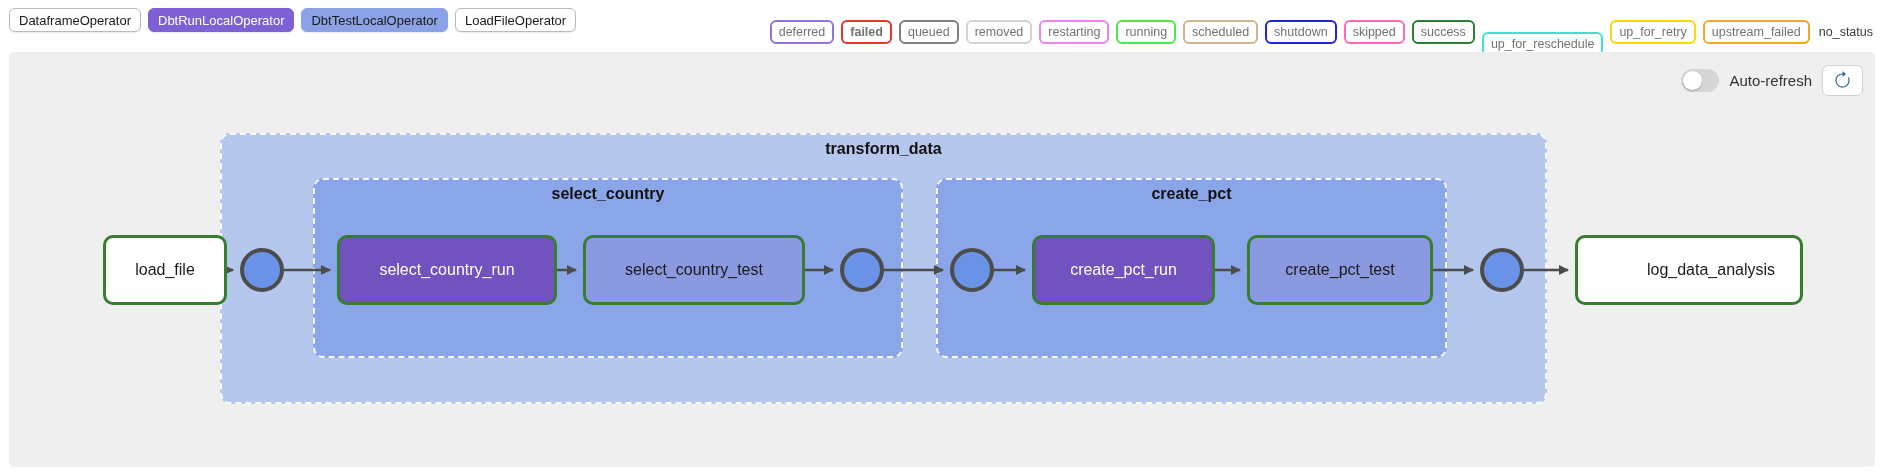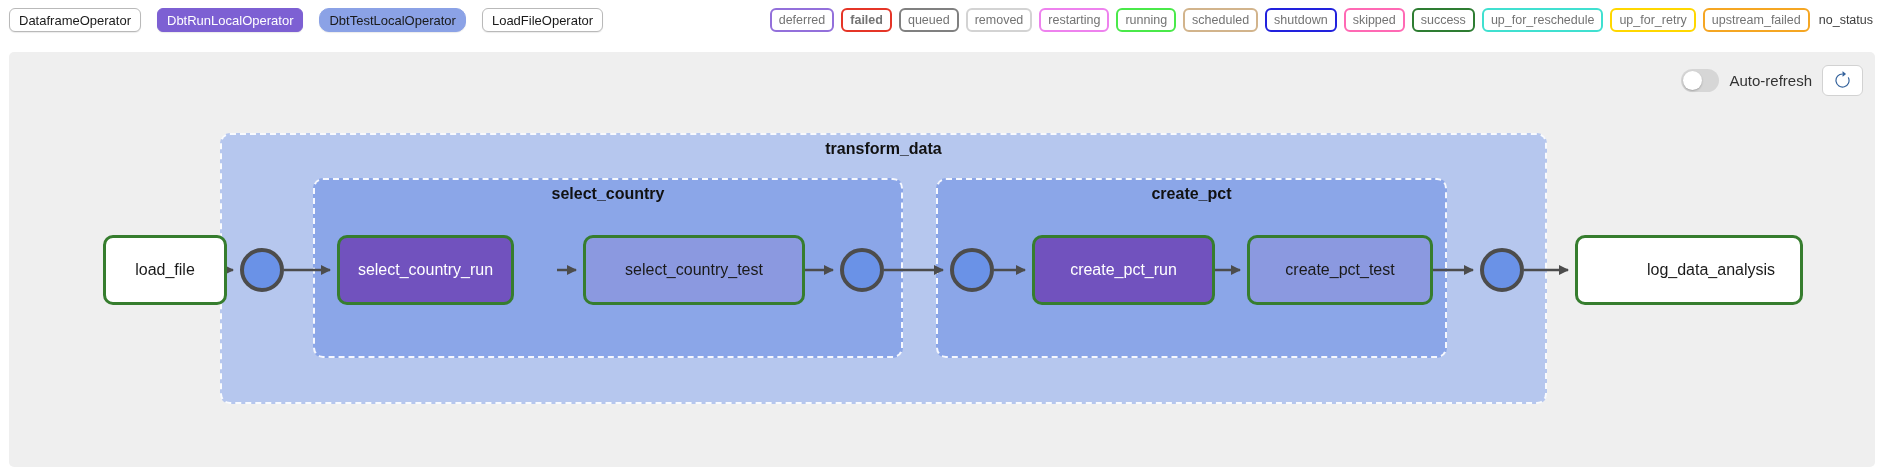--- a/index.html
+++ b/index.html
@@ -1,20 +1,20 @@
 <!DOCTYPE html>
 <html><head>
 <meta charset="utf-8">
 <style>
   html,body{margin:0;padding:0;background:#ffffff;}
   body{width:1884px;height:476px;font-family:"Liberation Sans",sans-serif;-webkit-font-smoothing:antialiased;}
 
   
   .topbar{box-sizing:border-box;height:52px;padding:8px 9px 0 9px;display:flex;justify-content:space-between;align-items:flex-start;background:#fff;}
-  .op-legend{display:flex;gap:16px;}
+  .op-legend{display:flex;gap:7px;}
   .op-chip{box-sizing:border-box;display:inline-flex;align-items:center;height:24px;padding:0 9px;border:1px solid transparent;border-radius:6px;font-size:13px;white-space:nowrap;box-shadow:0 1px 1px rgba(0,0,0,0.08);}
   .state-legend{display:flex;gap:7px;align-items:center;}
   .badge{box-sizing:border-box;display:inline-flex;align-items:center;height:24px;padding:0 7px;background:#fff;border:2px solid #888;border-radius:6px;font-size:12.5px;color:#737373;white-space:nowrap;}
   .badge-plain{border:none;padding:0 2px;color:#3c3c3c;}
 
   
   .graph-panel{position:relative;box-sizing:border-box;margin:0 9px;width:1866px;height:415px;background:#efefef;border-radius:5px;overflow:hidden;}
 
   .controls{position:absolute;top:13px;right:12px;display:flex;align-items:center;gap:10px;z-index:10;}
   .toggle{position:relative;width:38px;height:23px;border-radius:12px;background:#d6d6d6;cursor:pointer;}
@@ -28,54 +28,54 @@
   .g-select{left:304px;top:126px;width:590px;height:180px;z-index:2;}
   .g-create{left:927px;top:126px;width:511px;height:180px;z-index:2;}
   .tgroup-title{padding-top:5px;text-align:center;font-size:16px;font-weight:bold;color:#111;}
 
   
   .edges{position:absolute;left:0;top:0;z-index:3;}
 
   
   .node{position:absolute;top:183px;height:70px;box-sizing:border-box;border:3px solid #367d2e;border-radius:10px;display:flex;align-items:center;justify-content:center;font-size:16px;z-index:4;cursor:pointer;}
   .n-load{left:57px;width:124px;}
-  .n-scrun{left:328px;width:177px;}
+  .n-scrun{left:328px;width:220px;}
   .n-sctest{left:574px;width:222px;}
   .n-cprun{left:1023px;width:183px;}
   .n-cptest{left:1238px;width:186px;}
   .n-log{left:1566px;width:228px;padding-left:44px;}
 
   .join-circle{position:absolute;top:196px;width:44px;height:44px;box-sizing:border-box;border:4px solid #4c4c4c;border-radius:50%;z-index:4;}
   .jc-a{left:231px;}
   .jc-b{left:831px;}
   .jc-c{left:941px;}
   .jc-d{left:1471px;}
 </style>
 </head>
 <body>
 
 <div class="topbar">
   <div class="op-legend">
     <span class="op-chip" style="background-color: rgb(255, 255, 255); color: rgb(26, 26, 26); border-color: rgb(185, 185, 185);">DataframeOperator</span>
     <span class="op-chip" style="background-color: rgb(125, 96, 211); color: rgb(255, 255, 255); border-color: rgb(125, 96, 211);">DbtRunLocalOperator</span>
-    <span class="op-chip" style="background-color: rgb(139, 162, 230); color: rgb(26, 26, 26); border-color: rgb(139, 162, 230); border-radius: 10px;">DbtTestLocalOperator</span>
+    <span class="op-chip" style="background-color: rgb(139, 162, 230); color: rgb(26, 26, 26); border-color: rgb(139, 162, 230);">DbtTestLocalOperator</span>
     <span class="op-chip" style="background-color: rgb(255, 255, 255); color: rgb(26, 26, 26); border-color: rgb(185, 185, 185);">LoadFileOperator</span>
   </div>
   <div class="state-legend">
     <span class="badge" style="border-color: rgb(147, 112, 219);">deferred</span>
     <span class="badge" style="border-color: rgb(229, 53, 39); font-weight: bold;">failed</span>
     <span class="badge" style="border-color: rgb(128, 128, 128);">queued</span>
     <span class="badge" style="border-color: rgb(211, 211, 211);">removed</span>
     <span class="badge" style="border-color: rgb(238, 130, 238);">restarting</span>
     <span class="badge" style="border-color: rgb(74, 233, 74);">running</span>
     <span class="badge" style="border-color: rgb(210, 180, 140);">scheduled</span>
     <span class="badge" style="border-color: rgb(34, 34, 221);">shutdown</span>
     <span class="badge" style="border-color: rgb(255, 105, 180);">skipped</span>
     <span class="badge" style="border-color: rgb(46, 125, 50);">success</span>
-    <span class="badge" style="border-color: rgb(64, 224, 208);">up_for_reschedule</span>
+    <span class="badge" style="border-color: rgb(64, 224, 208); margin-top: 24px;">up_for_reschedule</span>
     <span class="badge" style="border-color: rgb(255, 215, 0);">up_for_retry</span>
     <span class="badge" style="border-color: rgb(245, 166, 35);">upstream_failed</span>
     <span class="badge badge-plain">no_status</span>
   </div>
 </div>
 
 <div class="graph-panel" style="background-color: rgb(239, 239, 239);">
 
   <div class="controls">
     <div class="toggle">

